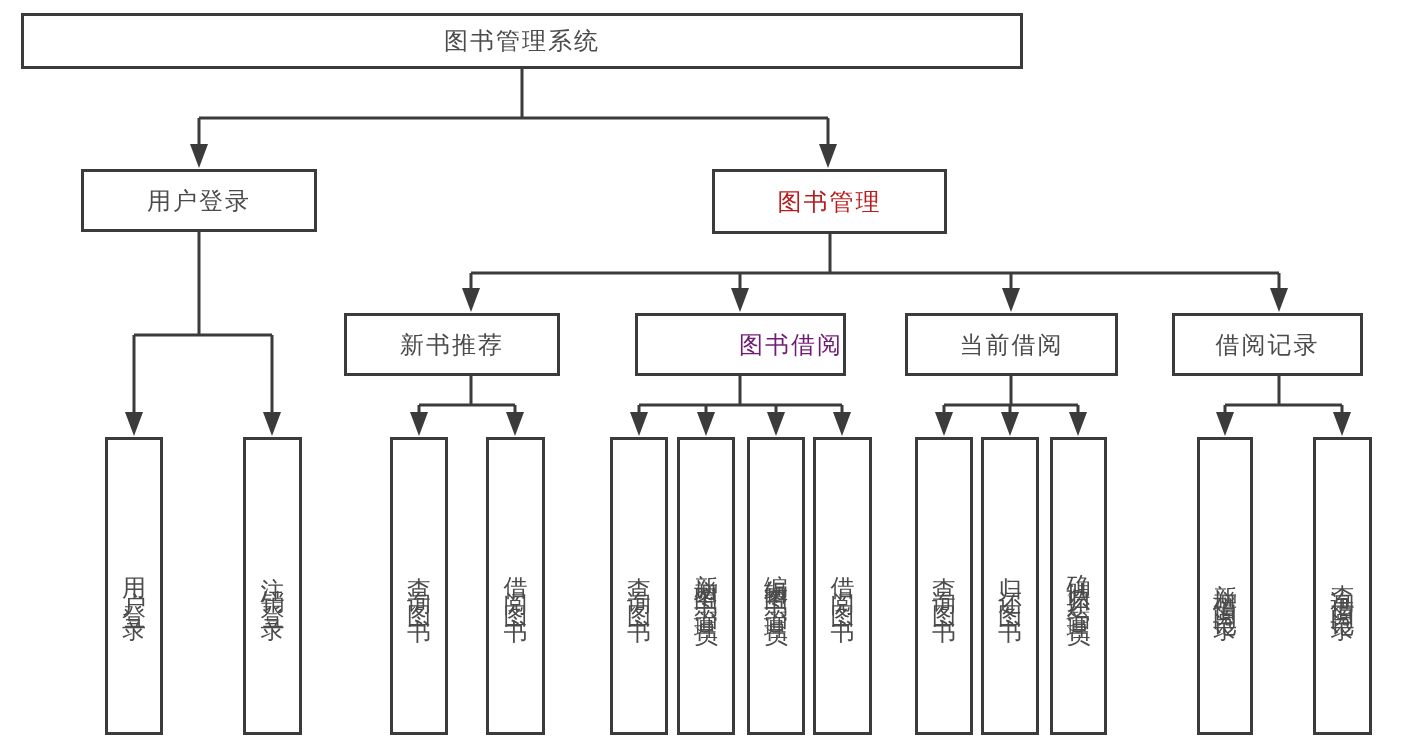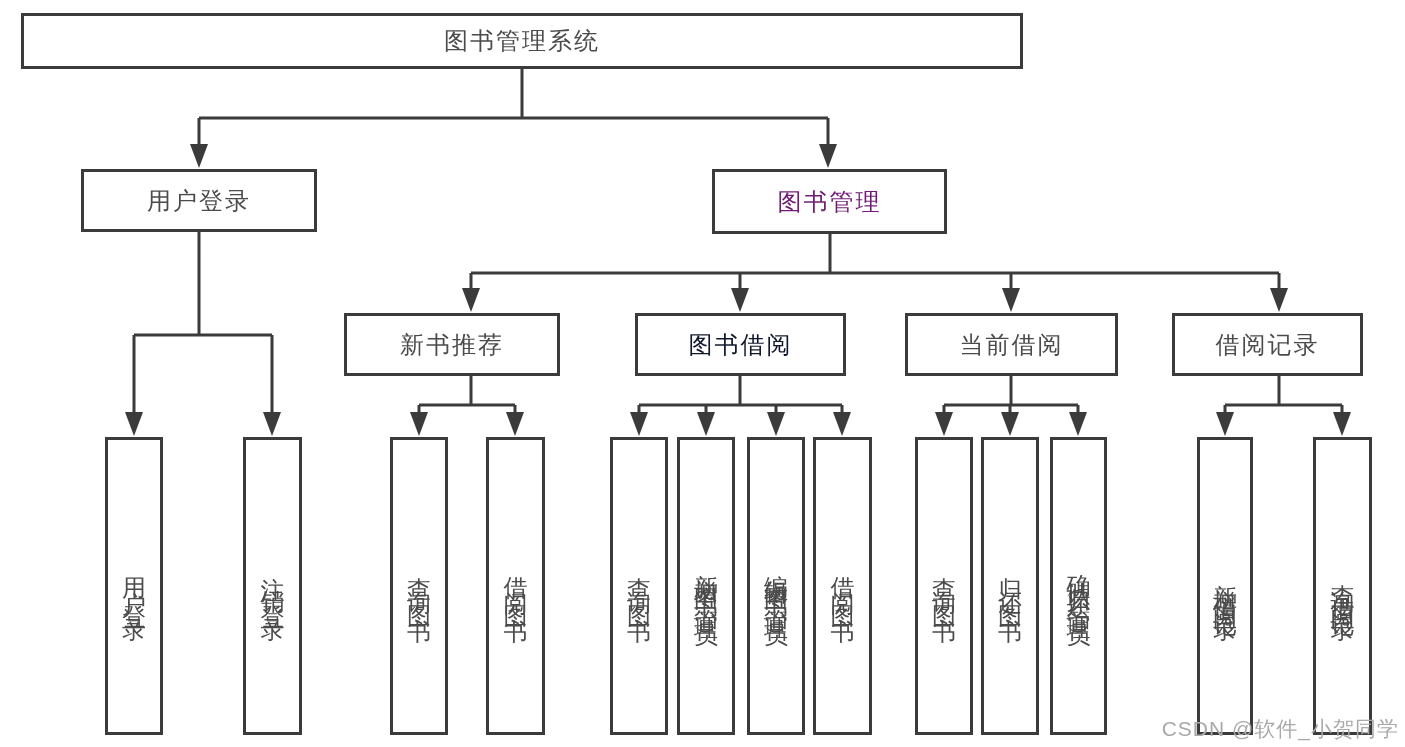--- a/index.html
+++ b/index.html
@@ -81,27 +81,27 @@
       <polygon points="1216,412 1234,412 1225,436" fill="#3b3b3b"></polygon>
       <polygon points="1333,412 1351,412 1342,436" fill="#3b3b3b"></polygon>
     </svg>
   <div id="node-layer">
       <div class="node" style="left: 21px; top: 13px; width: 1002px; height: 56px; border-color: rgb(59, 59, 59); color: rgb(75, 75, 75);">
         <span class="node-label">图书管理系统</span>
       </div>
       <div class="node" style="left: 81px; top: 169px; width: 236px; height: 63px; border-color: rgb(59, 59, 59); color: rgb(75, 75, 75);">
         <span class="node-label">用户登录</span>
       </div>
-      <div class="node" style="left: 712px; top: 169px; width: 235px; height: 65px; border-color: rgb(59, 59, 59); color: #701a75;">
+      <div class="node" style="left: 712px; top: 169px; width: 235px; height: 65px; border-color: rgb(59, 59, 59); color: #b91c1c;">
         <span class="node-label">图书管理</span>
       </div>
       <div class="node" style="left: 344px; top: 313px; width: 216px; height: 63px; border-color: rgb(59, 59, 59); color: rgb(75, 75, 75);">
         <span class="node-label">新书推荐</span>
       </div>
-      <div class="node" style="left: 635px; top: 313px; width: 211px; height: 63px; border-color: rgb(59, 59, 59); color: #0f172a;">
+      <div class="node" style="left: 635px; top: 313px; width: 211px; height: 63px; border-color: rgb(59, 59, 59); color: #701a75; justify-content: flex-end;">
         <span class="node-label">图书借阅</span>
       </div>
       <div class="node" style="left: 905px; top: 313px; width: 213px; height: 63px; border-color: rgb(59, 59, 59); color: rgb(75, 75, 75); text-align: center;">
         <span class="node-label">当前借阅</span>
       </div>
       <div class="node" style="left: 1172px; top: 313px; width: 191px; height: 63px; border-color: rgb(59, 59, 59); color: rgb(75, 75, 75);">
         <span class="node-label">借阅记录</span>
       </div>
       <div class="node vertical" style="left: 105px; top: 437px; width: 58px; height: 298px; border-color: rgb(59, 59, 59); color: rgb(75, 75, 75);">
         <span class="node-label" style="letter-spacing: 14px;">用户登录</span>
@@ -136,14 +136,13 @@
       <div class="node vertical" style="left: 1050px; top: 437px; width: 57px; height: 298px; border-color: rgb(59, 59, 59); color: rgb(75, 75, 75);">
         <span class="node-label" style="letter-spacing: 7px;">确认归还（管理员）</span>
       </div>
       <div class="node vertical" style="left: 1197px; top: 437px; width: 56px; height: 298px; border-color: rgb(59, 59, 59); color: rgb(75, 75, 75);">
         <span class="node-label" style="letter-spacing: 7px;">新增借阅记录</span>
       </div>
       <div class="node vertical" style="left: 1313px; top: 437px; width: 59px; height: 298px; border-color: rgb(59, 59, 59); color: rgb(75, 75, 75);">
         <span class="node-label" style="letter-spacing: 7px;">查询借阅记录</span>
       </div>
     </div>
-  <div id="watermark">CSDN @软件_小贺同学</div>
 </div>
 
 </body></html>

